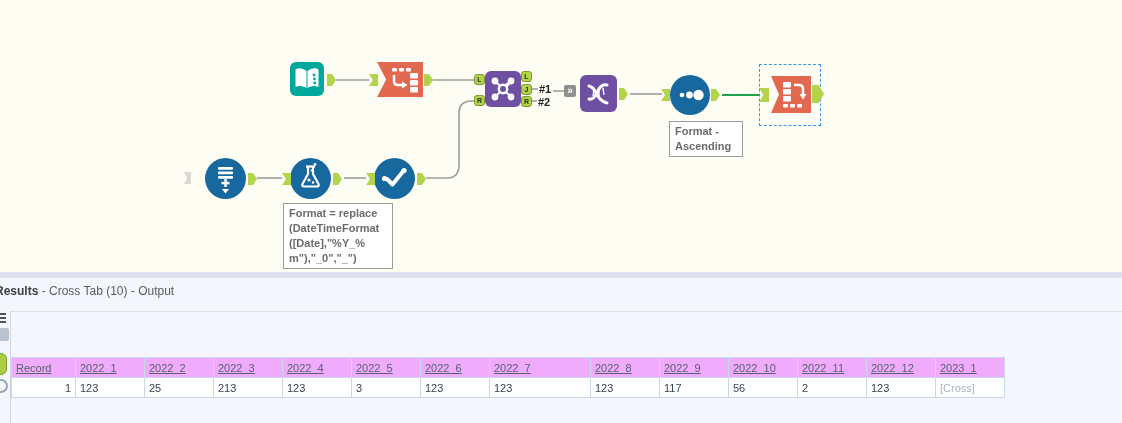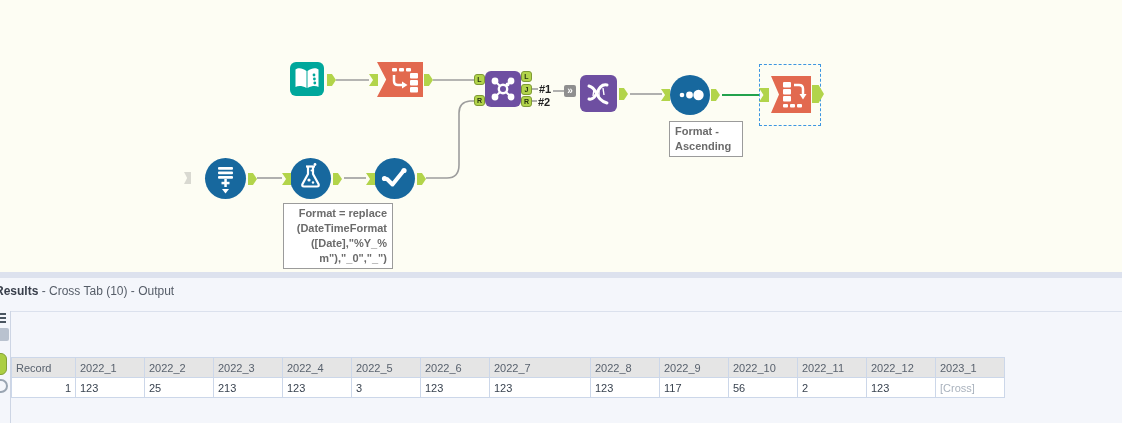--- a/index.html
+++ b/index.html
@@ -59,21 +59,21 @@
             align-items:center;justify-content:center;font-size:10px;line-height:1;}
   #chk-icon{border:1.5px solid #a9b3c1;color:#a9b3c1;}
   #x-icon{border:1.5px solid #42597a;color:#42597a;font-weight:bold;}
   .nav-arrow{font-size:17px;color:#9aa6b4;}
   #pilcrow{font-size:12px;color:#2a3442;}
 
   #grid{position:absolute;left:11px;top:79px;border-collapse:collapse;table-layout:fixed;
         font-size:11px;}
   #grid th,#grid td{border:1px solid #ccd7e9;height:19px;padding:0 4px;overflow:hidden;
         white-space:nowrap;text-align:left;font-weight:normal;}
-  #grid th{background:#e5e5e5;color:#59626e;}
+  #grid th{background:#f0abfc;color:#59626e;text-decoration:underline;}
   #grid td{background:#fff;color:#394350;}
   #grid td.rec{text-align:right;}
   #grid td.null{color:#a9b2bd;}
 </style>
 </head>
 <body>
 
 <div id="screen">
 
   <div id="canvas">
@@ -197,21 +197,21 @@
         <path d="M16 8.5 L25 8.5" stroke="#fff" stroke-width="2.2"></path>
         <circle cx="19" cy="22" r="1.6" fill="#fff"></circle>
           <circle cx="23" cy="24.5" r="1.2" fill="#fff"></circle>
         <circle cx="21.5" cy="12.5" r="1" fill="#fff"></circle>
           <circle cx="25" cy="6.5" r="1.4" fill="#fff"></circle>
       </svg>
     </div>
     <div class="anchor-in" style="left:282px;top:173px;width:9px;height:12px;"></div>
     <div class="anchor-out" style="left:333px;top:173px;width:9px;height:12px;"></div>
 
-    <div class="note" style="left:283px;top:203px;width:98px;text-align:right;">
+    <div class="note" style="left:283px;top:203px;width:98px;">
       <div>Format = replace</div>
       <div>(DateTimeFormat</div>
       <div>([Date],"%Y_%</div>
       <div>m"),"_0","_")</div>
     </div>
 
     <div class="tool blue-circle" style="left:374px;top:158px;width:41px;height:41px;">
       <svg width="41" height="41" viewBox="0 0 41 41">
         <path d="M13 21 L18.5 26.5 L29 13.5" stroke="#fff" stroke-width="4" fill="none" stroke-linecap="round" stroke-linejoin="round"></path>
         <circle cx="10.5" cy="20.5" r="2.6" fill="#fff"></circle>

